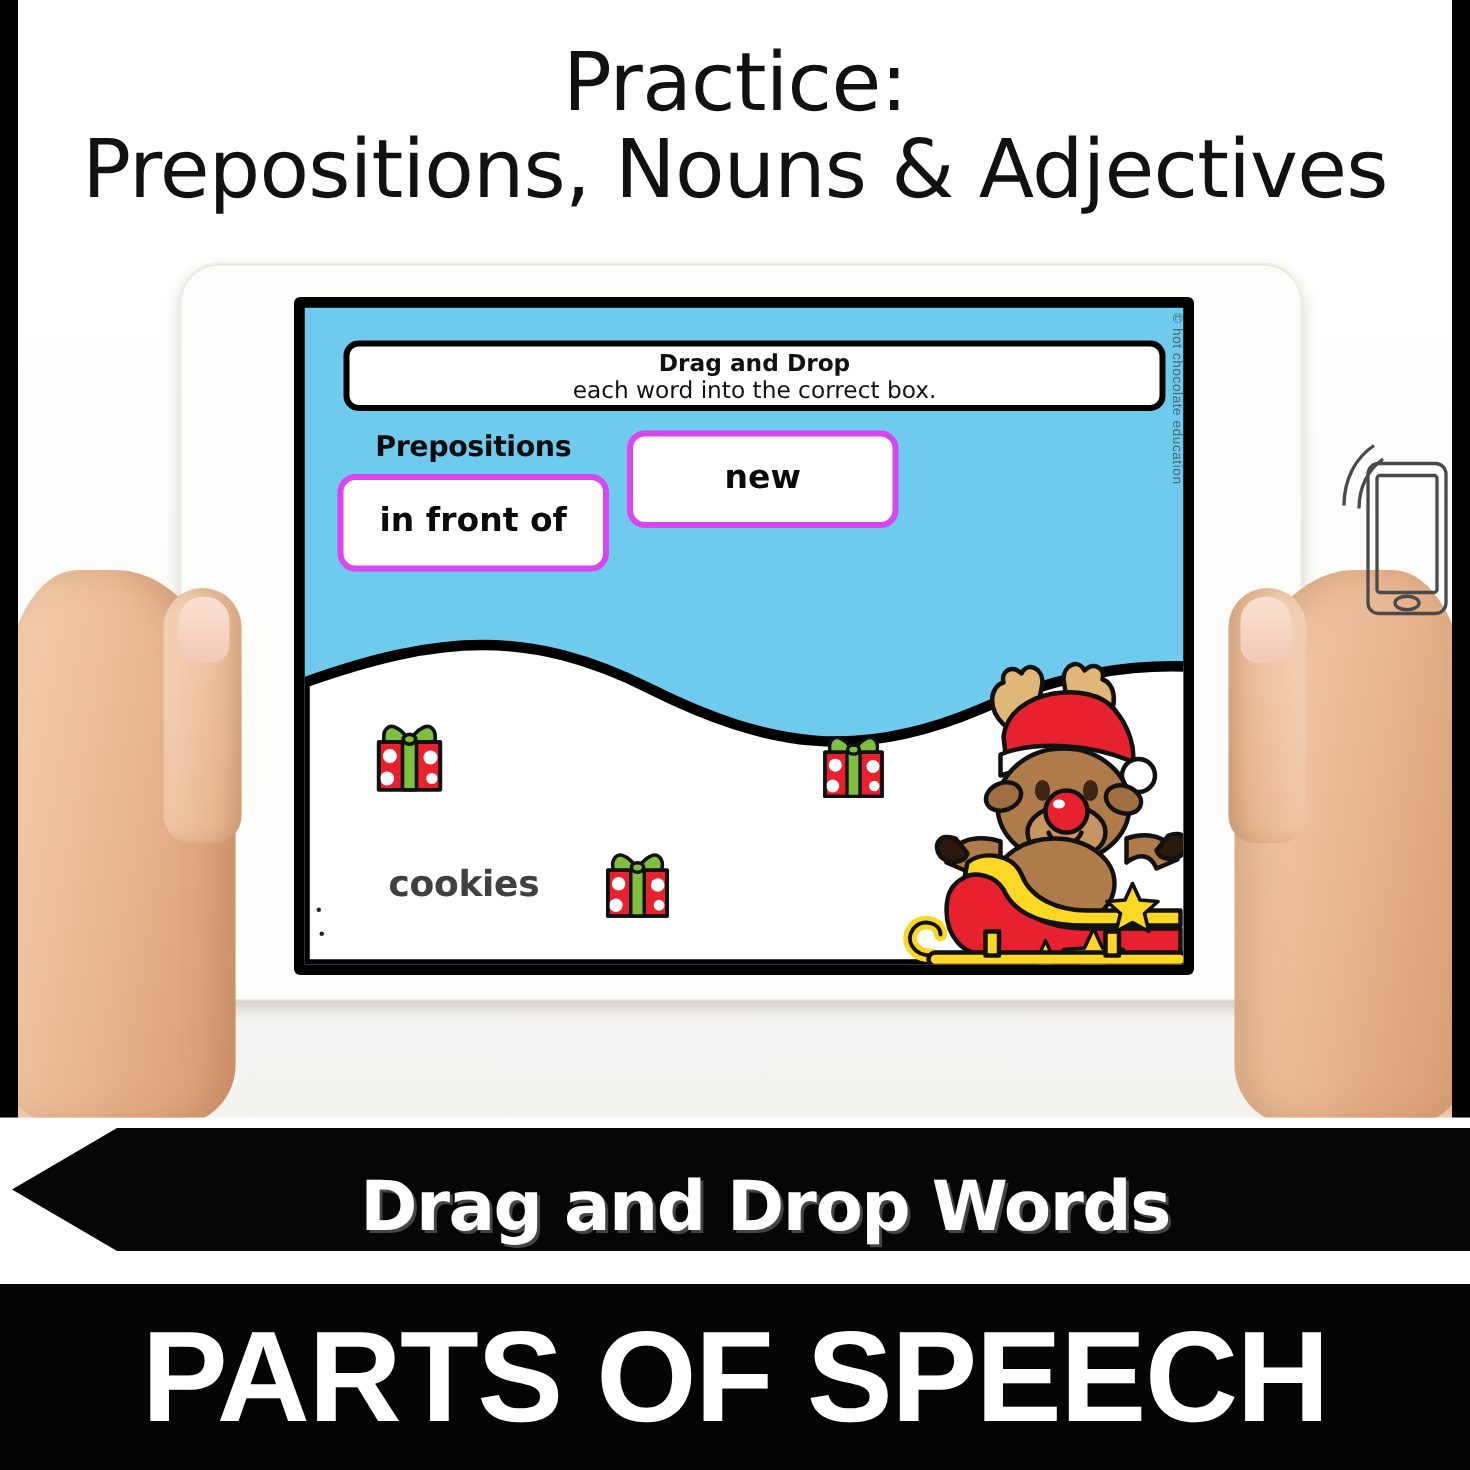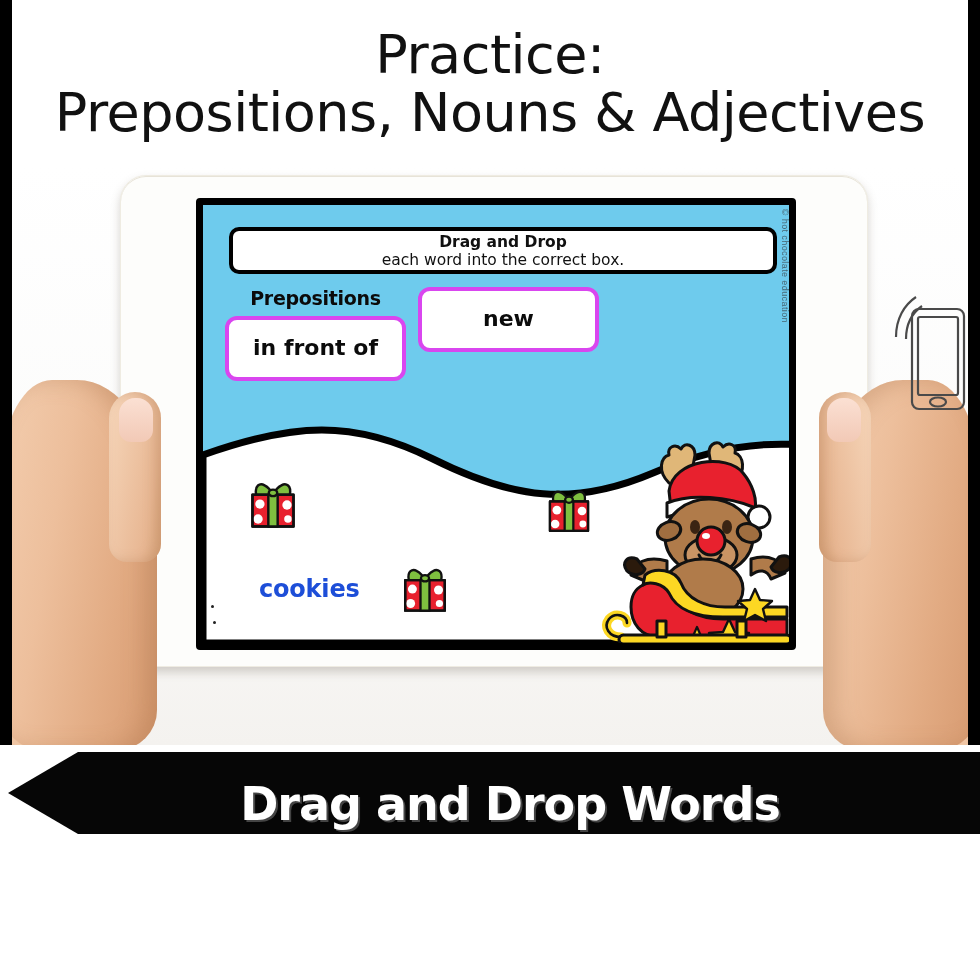--- a/index.html
+++ b/index.html
@@ -152,21 +152,21 @@
   
   .snow {
     position:absolute; left:0; bottom:0; width:600px; height:228px;
   }
   .snow svg { position:absolute; inset:0; display:block; }
 
   .snow-items { position:absolute; inset:0; }
   .gift { position:absolute; width:56px; height:56px; }
   .word-tile {
     position:absolute;
-    font-size:24px; font-weight:700; color:#1d4ed8;
+    font-size:24px; font-weight:700; color:#404040;
     font-family:"DejaVu Sans", sans-serif;
     letter-spacing:-.2px;
   }
   .reindeer { position:absolute; right:-4px; bottom:-4px; width:220px; height:216px; }
   .dot { position:absolute; width:3px; height:3px; background:#222; border-radius:50%; }
 
   
   .device-icon { position:absolute; left:878px; top:128px; width:76px; height:122px; }
 
   
@@ -379,14 +379,17 @@
         </g>
       </svg>
     </div>
 
   </div>
 
   <div class="banner">
     <div class="banner-text">Drag and Drop Words</div>
   </div>
 
+  <div class="footer">
+    <div class="footer-text">PARTS OF SPEECH</div>
+  </div>
 
 </div>
 
 </body></html>

